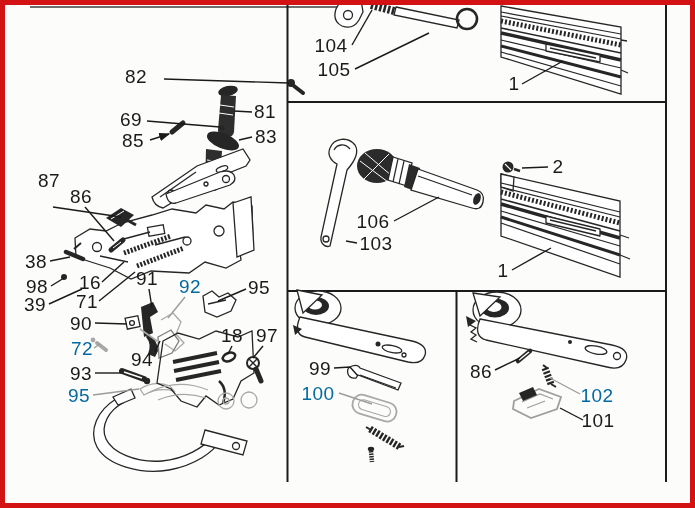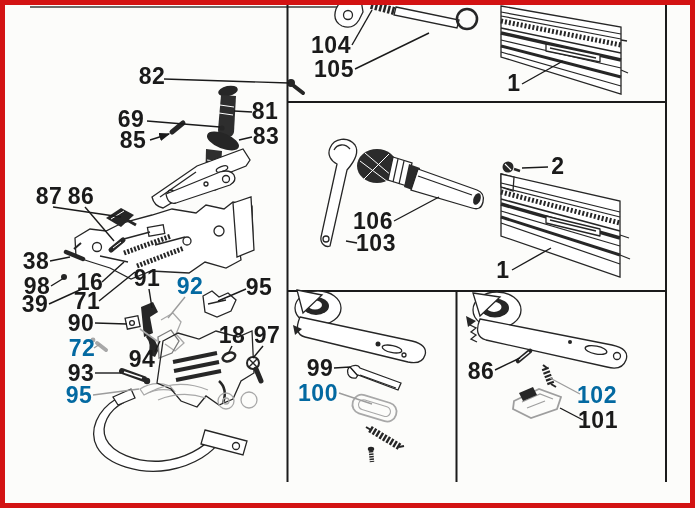--- a/index.html
+++ b/index.html
@@ -5,21 +5,21 @@
   html,body{margin:0;padding:0;background:#e8e8e8;}
   #stage{
     position:relative;width:695px;height:508px;background:#fcfcfa;
     font-family:"Liberation Sans",sans-serif;overflow:hidden;
   }
   .red-frame{position:absolute;inset:0;border:5px solid #d31313;pointer-events:none;z-index:30;}
   svg.layer{position:absolute;left:0;top:0;z-index:5;}
   #labels-layer{position:absolute;inset:0;z-index:10;}
   .plabel{
     position:absolute;transform:translate(-50%,-50%);
-    font-weight:bold;font-size:23px;line-height:1;letter-spacing:.5px;
+    font-weight:normal;font-size:19px;line-height:1;letter-spacing:.5px;
     color:#1a1a1a;white-space:nowrap;
   }
   .plabel.gray{color:#0369a1;}
 </style>
 </head>
 <body>
 
 <div id="stage" style="background: rgb(252, 252, 250);">
 
   <svg class="layer" width="695" height="508" viewBox="0 0 695 508">
@@ -309,26 +309,26 @@
         <polyline points="512,270 551,248" stroke="#1a1a1a" stroke-width="1.4"></polyline>
         <polyline points="334,368 350,367 358,376" stroke="#1a1a1a" stroke-width="1.4"></polyline>
         <polyline points="339,393 372,404" stroke="#9c9c9c" stroke-width="1.4"></polyline>
         <polyline points="495,370 520,358" stroke="#1a1a1a" stroke-width="1.4"></polyline>
         <polyline points="580,394 550,378" stroke="#9c9c9c" stroke-width="1.4"></polyline>
         <polyline points="583,420 560,408" stroke="#1a1a1a" stroke-width="1.4"></polyline>
       </g>
   </svg>
 
   <div id="labels-layer">
-      <div class="plabel" style="left: 152px; top: 76px; text-align: center;">82</div>
+      <div class="plabel" style="left: 136px; top: 76px; text-align: center;">82</div>
       <div class="plabel" style="left: 265px; top: 111px;">81</div>
       <div class="plabel" style="left: 131px; top: 119px;">69</div>
       <div class="plabel" style="left: 133px; top: 140px;">85</div>
       <div class="plabel" style="left: 266px; top: 136px;">83</div>
-      <div class="plabel" style="left: 49px; top: 196px; text-align: center;">87</div>
+      <div class="plabel" style="left: 49px; top: 180px; text-align: center;">87</div>
       <div class="plabel" style="left: 81px; top: 196px;">86</div>
       <div class="plabel" style="left: 36px; top: 261px;">38</div>
       <div class="plabel" style="left: 37px; top: 286px;">98</div>
       <div class="plabel" style="left: 35px; top: 304px;">39</div>
       <div class="plabel" style="left: 90px; top: 282px; text-align: center;">16</div>
       <div class="plabel" style="left: 87px; top: 301px; text-align: right;">71</div>
       <div class="plabel" style="left: 147px; top: 278px;">91</div>
       <div class="plabel gray" style="left: 190px; top: 286px;">92</div>
       <div class="plabel" style="left: 81px; top: 323px;">90</div>
       <div class="plabel gray" style="left: 82px; top: 348px;">72</div>

